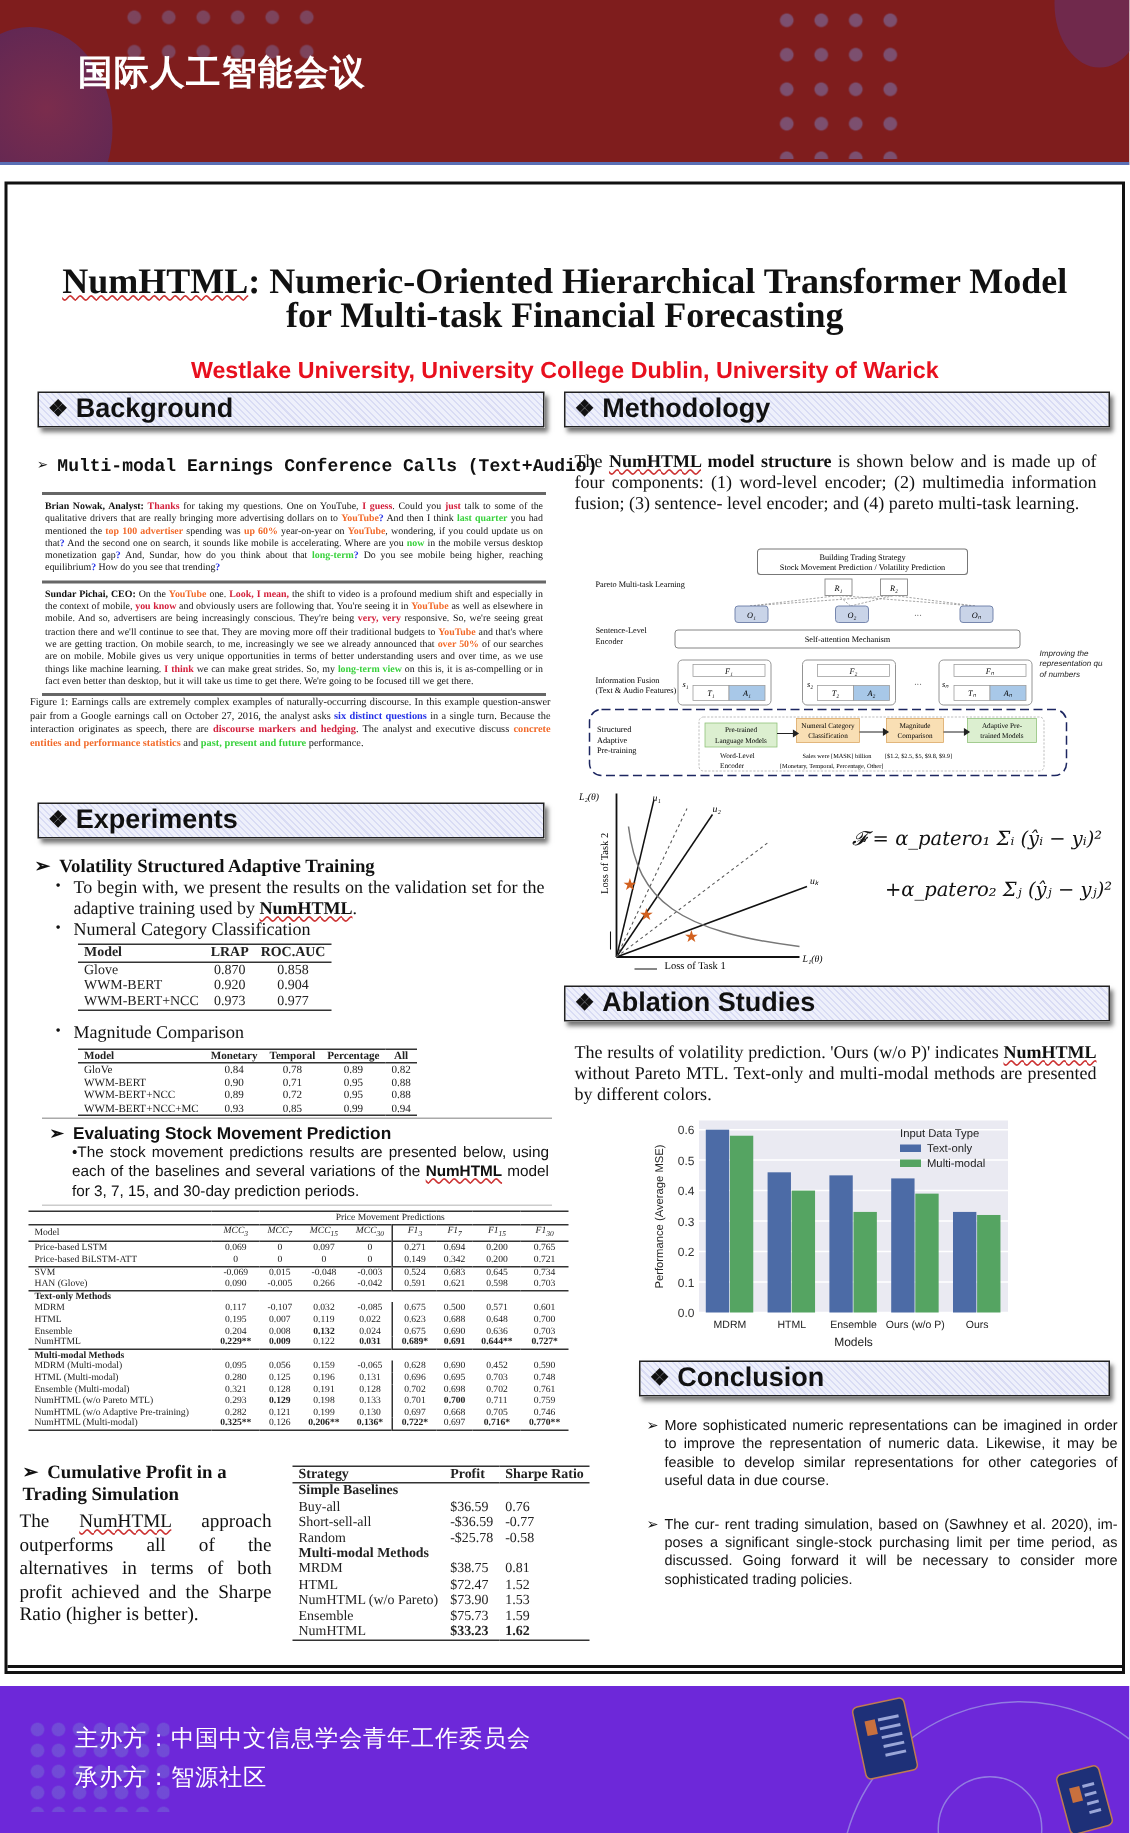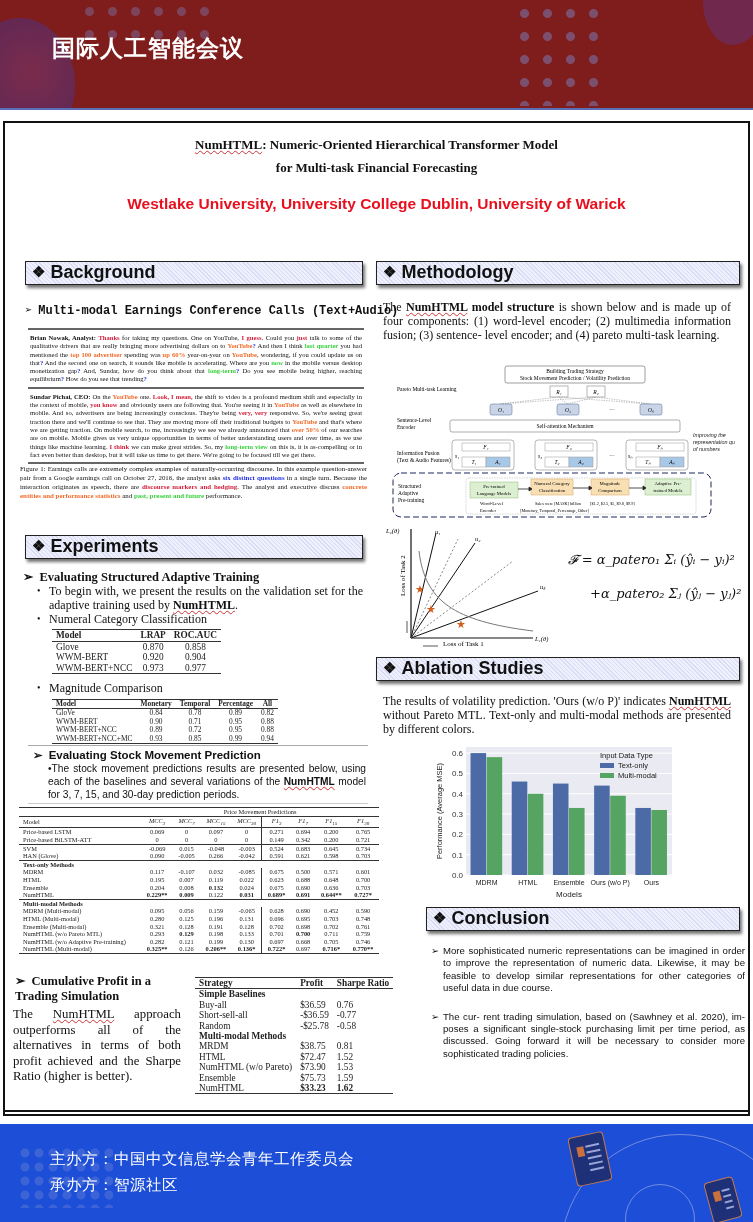--- a/index.html
+++ b/index.html
@@ -25,21 +25,21 @@
     font-family: "DejaVu Sans", sans-serif; font-weight: bold; font-size: 23px; letter-spacing: 1px; }
   .banner-subtitle { position: absolute; left: 52px; top: 65px; color: #f2a325;
     font-family: "DejaVu Sans", sans-serif; font-weight: bold; font-size: 23px; letter-spacing: 1px; }
   .banner-rule { position: absolute; left: 0; top: 108px; width: 753px; height: 2px; background: #5a6fb5; }
 
   
   .poster { position: absolute; left: 3px; top: 121px; width: 747px; height: 995px;
     border: 2px solid #111; background: #fff; }
 
   .title-block { position: absolute; left: 0; top: 10px; width: 743px; text-align: center; }
-  .paper-title { font-family: "Liberation Serif", serif; font-weight: bold; font-size: 13px; line-height: 23px; color: #111; }
+  .paper-title { font-family: "Liberation Serif", serif; font-weight: bold; font-size: 24px; line-height: 23px; color: #111; margin-top: 44px; }
   .paper-title .u { text-decoration: underline; text-decoration-style: wavy; text-decoration-color: #c33; text-decoration-thickness: 1px; }
   .affiliations { margin-top: 16px; font-family: "Liberation Sans", sans-serif; font-weight: bold;
     font-size: 15.5px; color: #e8101e; }
 
   .sec-head { position: absolute; height: 24px; border: 1.5px solid #222;
     background: repeating-linear-gradient(45deg, #d9dcf4 0 1px, #eef0fb 1px 3px);
     box-shadow: 2px 3px 3px rgba(0,0,0,.55);
     font-family: "Liberation Sans", sans-serif; font-weight: bold; font-size: 18px; line-height: 21px;
     padding-left: 6px; color: #111; }
   .sec-head .diamond { font-size: 15px; margin-right: 5px; position: relative; top: -1px; }
@@ -78,21 +78,21 @@
 
   .sans { font-family: "Liberation Sans", sans-serif; }
 
   .para { position: absolute; font-size: 12px; line-height: 14px; text-align: justify; }
 
   .cum-text { position: absolute; left: 8px; top: 852px; width: 168px; font-size: 12.8px; line-height: 15.5px; text-align: justify; }
 
   .bottom-rule { position: absolute; left: 0; top: 987px; width: 743px; height: 2px; background: #111; }
 
   
-  .bottom-banner { position: absolute; left: 0; top: 1124px; width: 753px; height: 98px; background: #1d4ed8; overflow: hidden; }
+  .bottom-banner { position: absolute; left: 0; top: 1124px; width: 753px; height: 98px; background: #6d28d9; overflow: hidden; }
   .bottom-banner .dots { position: absolute; left: 18px; top: 22px; width: 95px; height: 62px;
     background-image: radial-gradient(circle, rgba(120,140,210,.35) 4px, transparent 5px);
     background-size: 14px 14px; }
   .org-line { position: absolute; left: 50px; color: #fff; font-family: "DejaVu Sans", sans-serif; font-size: 15.5px; letter-spacing: .5px; }
   .deco-ring { position: absolute; border: 1px solid rgba(170,180,230,.6); border-radius: 50%; }
   .doc-card { position: absolute; width: 36px; height: 50px; border: 1.5px solid #c07a52; border-radius: 4px;
     background: #1e3078; }
   .doc-card .tag { position: absolute; left: 6px; top: 10px; width: 7px; height: 10px; background: #c9703e; }
   .doc-card .ln { position: absolute; left: 15px; right: 5px; height: 1.5px; background: #9aa6d8; }
 </style>
@@ -129,21 +129,21 @@
     <div class="turn" id="turn0"><b>Brian Nowak, Analyst:</b><span> </span><span class="red">Thanks</span><span> for taking my questions. One on YouTube, </span><span class="red">I guess</span><span>. Could you </span><span class="red">just</span><span> talk to some of the qualitative drivers that are really bringing more advertising dollars on to </span><span class="org">YouTube</span><span class="blu">?</span><span> And then I think </span><span class="grn">last quarter</span><span> you had mentioned the </span><span class="org">top 100 advertiser</span><span> spending was </span><span class="org">up 60%</span><span> year-on-year on </span><span class="org">YouTube</span><span>, wondering, if you could update us on that</span><span class="blu">?</span><span> And the second one on search, it sounds like mobile is accelerating. Where are you </span><span class="grn">now</span><span> in the mobile versus desktop monetization gap</span><span class="blu">?</span><span> And, Sundar, how do you think about that </span><span class="grn">long-term</span><span class="blu">?</span><span> Do you see mobile being higher, reaching equilibrium</span><span class="blu">?</span><span> How do you see that trending</span><span class="blu">?</span></div>
     <div class="turn" id="turn1"><b>Sundar Pichai, CEO:</b><span> On the </span><span class="org">YouTube</span><span> one.   </span><span class="red">Look, I mean,</span><span> the shift to video is a profound medium shift and especially in the context of mobile, </span><span class="red">you know</span><span> and obviously users are following that. You're seeing it in </span><span class="org">YouTube</span><span> as well as elsewhere in mobile. And so, advertisers are being increasingly conscious. They're being </span><span class="red">very, very</span><span> responsive. So, we're seeing great traction there and we'll continue to see that. They are moving more off their traditional budgets to </span><span class="org">YouTube</span><span> and that's where we are getting traction. On mobile search, to me, increasingly we see we already announced that </span><span class="org">over 50%</span><span> of our searches are on mobile. Mobile gives us very unique opportunities in terms of better understanding users and over time, as we use things like machine learning. </span><span class="red">I think</span><span> we can make great strides. So, my </span><span class="grn">long-term view</span><span> on this is, it is as-compelling or in fact even better than desktop, but it will take us time to get there. We're going to be focused till we get there.</span></div>
   </div>
   <div class="caption" id="caption"><span>Figure 1: Earnings calls are extremely complex examples of naturally-occurring discourse.  In this example question-answer pair from a Google earnings call on October 27, 2016, the analyst asks </span><span class="blu">six distinct questions</span><span> in a single turn. Because the interaction originates as speech, there are </span><span class="red">discourse markers and hedging</span><span>. The analyst and executive discuss </span><span class="org">concrete entities and performance statistics</span><span> and </span><span class="grn">past, present and future</span><span> performance.</span></div>
 
   <div class="sec-head" style="left:20px; top:412px; width:338px;">
     <span class="diamond">❖</span><span>Experiments</span>
   </div>
 
   <div class="sub-head-serif" style="left:18px; top:446px;">
-    <span class="arrow">➢</span><span>Evaluating Structured Adaptive Training</span>
+    <span class="arrow">➢</span><span>Volatility Structured Adaptive Training</span>
   </div>
   <div class="bullets" style="left:30px; top:461px; width:328px;">
     <div class="bl"><span>To begin with, we present the results on the validation set for the adaptive training used by </span><b class="wavy">NumHTML</b><span>.</span></div>
     <div class="bl">Numeral Category Classification</div>
   </div>
 
   <table class="tbl" id="ncc-table" style="position:absolute; left:47px; top:506px; font-size:9.3px; line-height:10.5px;">
     <thead>
         <tr id="ncc-head">
           <th>Model</th>

